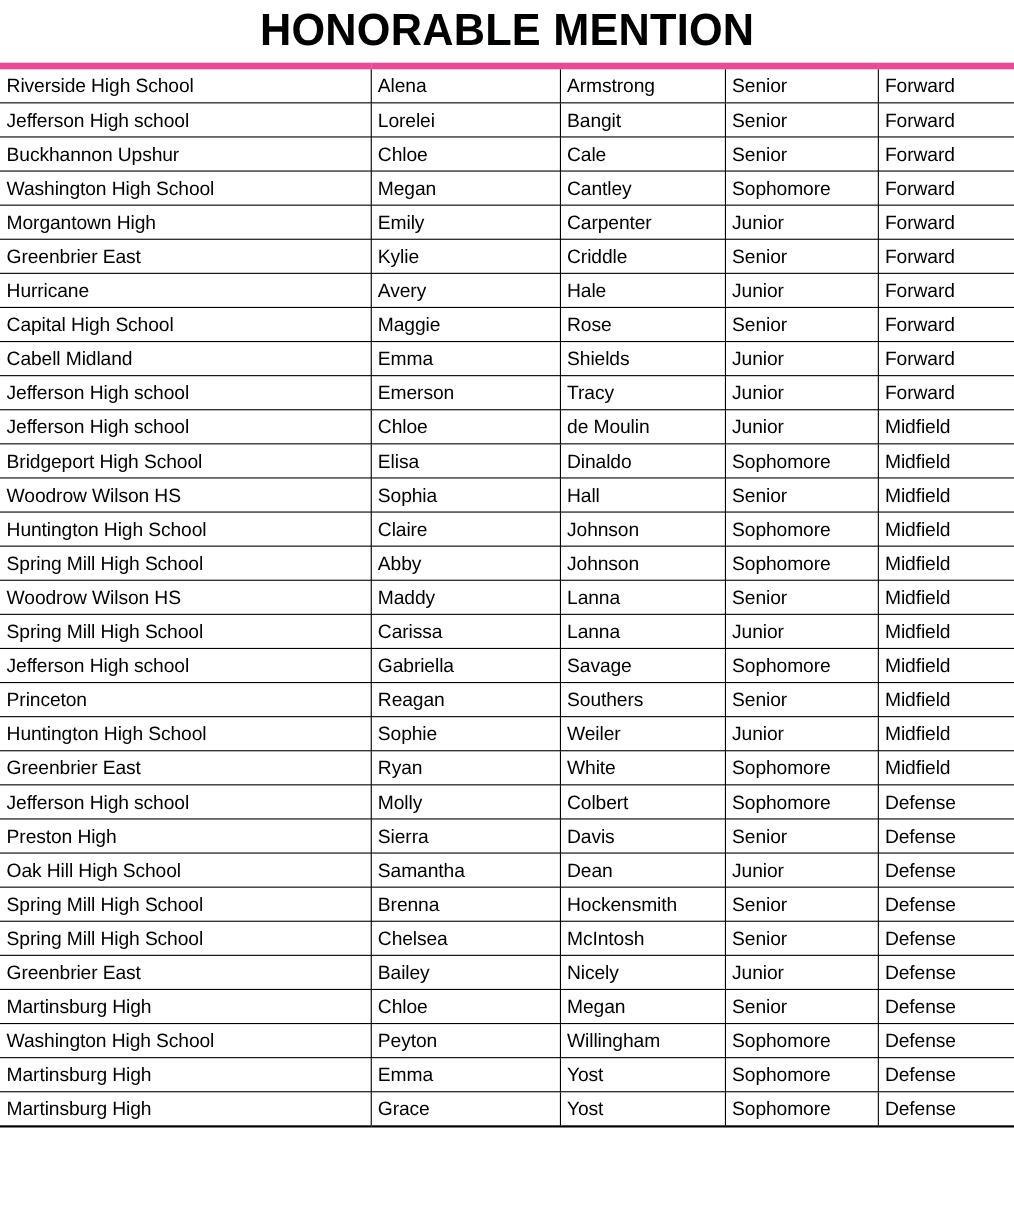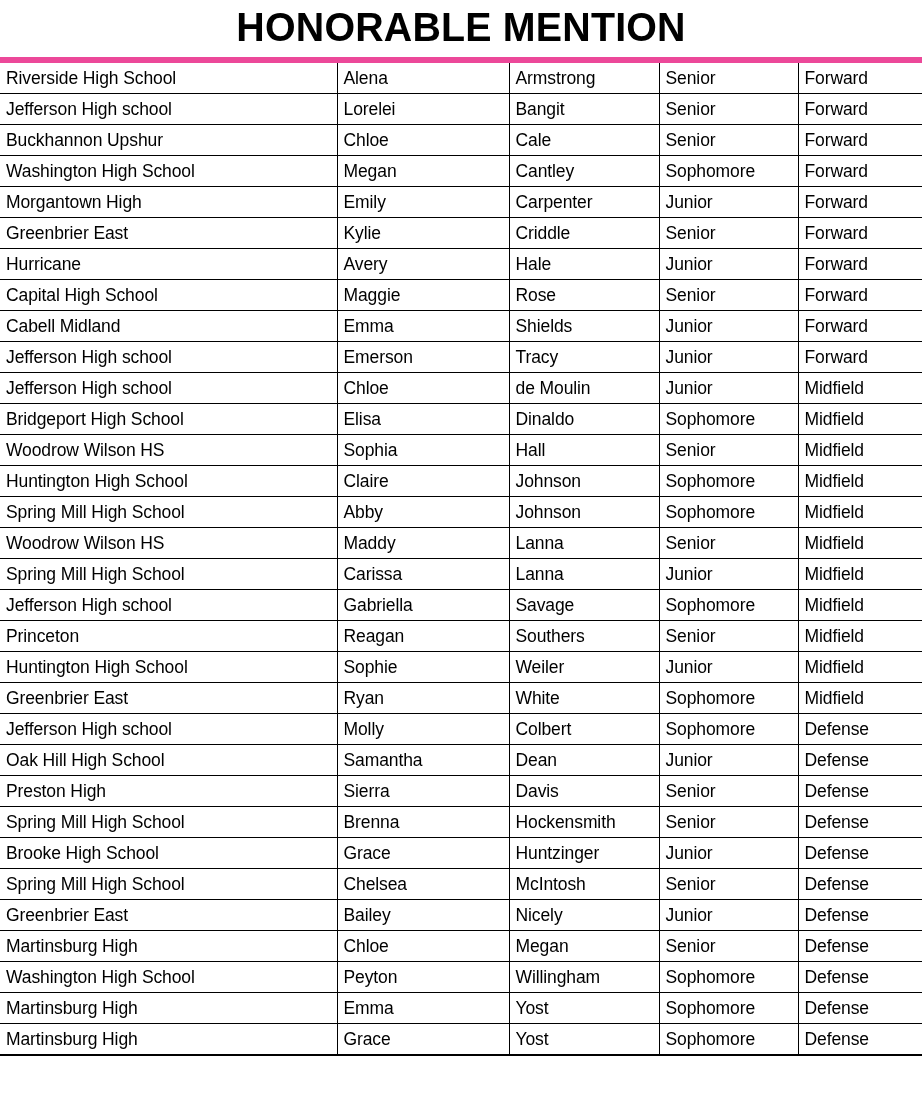--- a/index.html
+++ b/index.html
@@ -246,48 +246,41 @@
           <td class="cell-position">Midfield</td>
         </tr>
         <tr>
           <td class="cell-school">Jefferson High school</td>
           <td class="cell-first-name">Molly</td>
           <td class="cell-last-name">Colbert</td>
           <td class="cell-grade">Sophomore</td>
           <td class="cell-position">Defense</td>
         </tr>
         <tr>
+          <td class="cell-school">Preston High</td>
+          <td class="cell-first-name">Sierra</td>
+          <td class="cell-last-name">Davis</td>
+          <td class="cell-grade">Senior</td>
+          <td class="cell-position">Defense</td>
+        </tr>
+        <tr>
           <td class="cell-school">Oak Hill High School</td>
           <td class="cell-first-name">Samantha</td>
           <td class="cell-last-name">Dean</td>
           <td class="cell-grade">Junior</td>
           <td class="cell-position">Defense</td>
         </tr>
         <tr>
-          <td class="cell-school">Preston High</td>
-          <td class="cell-first-name">Sierra</td>
-          <td class="cell-last-name">Davis</td>
-          <td class="cell-grade">Senior</td>
-          <td class="cell-position">Defense</td>
-        </tr>
-        <tr>
           <td class="cell-school">Spring Mill High School</td>
           <td class="cell-first-name">Brenna</td>
           <td class="cell-last-name">Hockensmith</td>
           <td class="cell-grade">Senior</td>
           <td class="cell-position">Defense</td>
         </tr>
         <tr>
-          <td class="cell-school">Brooke High School</td>
-          <td class="cell-first-name">Grace</td>
-          <td class="cell-last-name">Huntzinger</td>
-          <td class="cell-grade">Junior</td>
-          <td class="cell-position">Defense</td>
-        </tr>
-        <tr>
           <td class="cell-school">Spring Mill High School</td>
           <td class="cell-first-name">Chelsea</td>
           <td class="cell-last-name">McIntosh</td>
           <td class="cell-grade">Senior</td>
           <td class="cell-position">Defense</td>
         </tr>
         <tr>
           <td class="cell-school">Greenbrier East</td>
           <td class="cell-first-name">Bailey</td>
           <td class="cell-last-name">Nicely</td>

